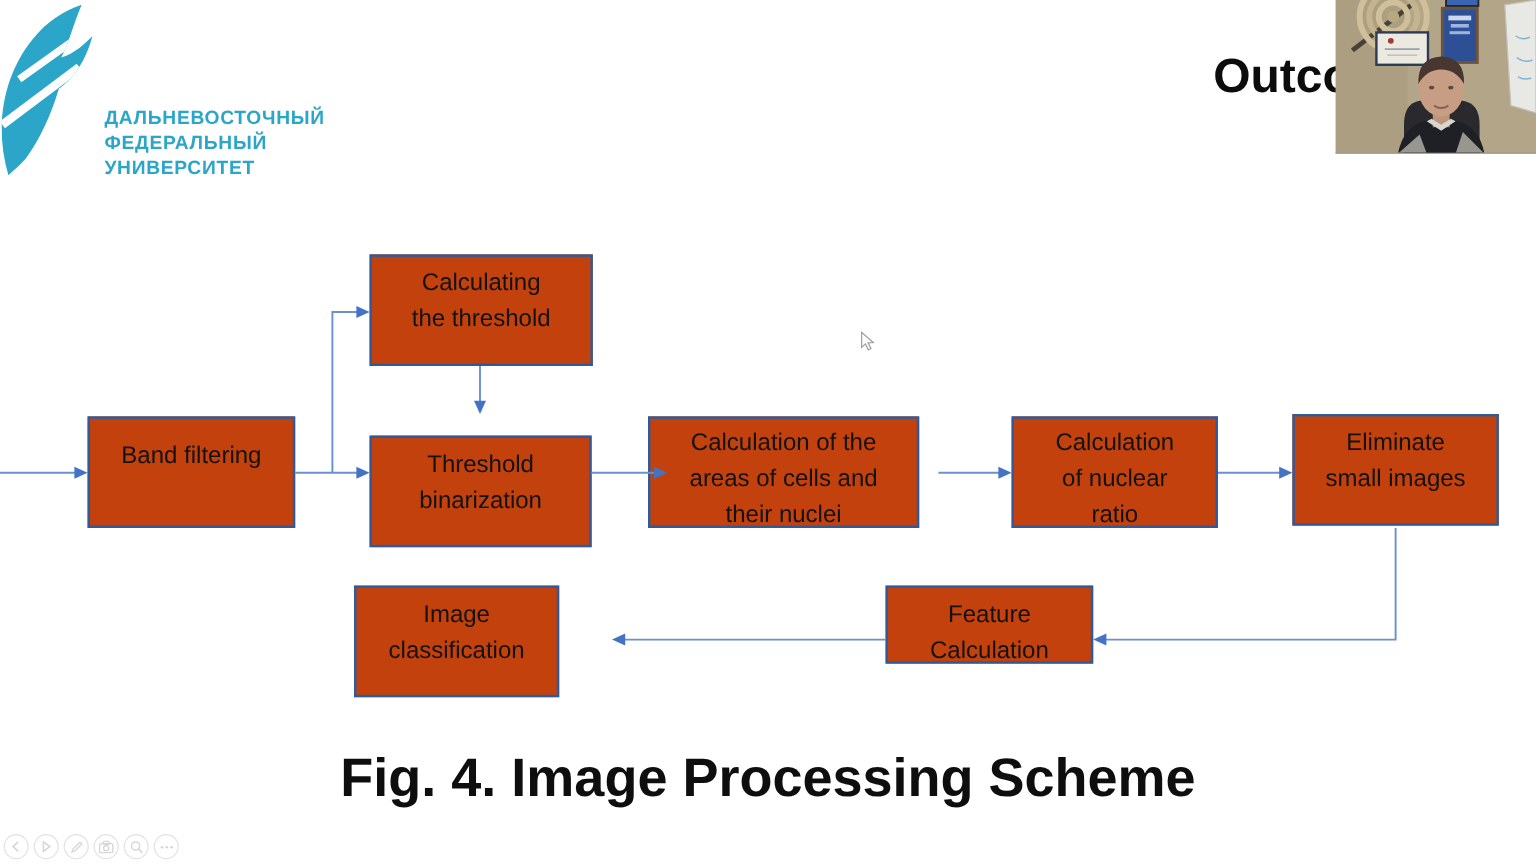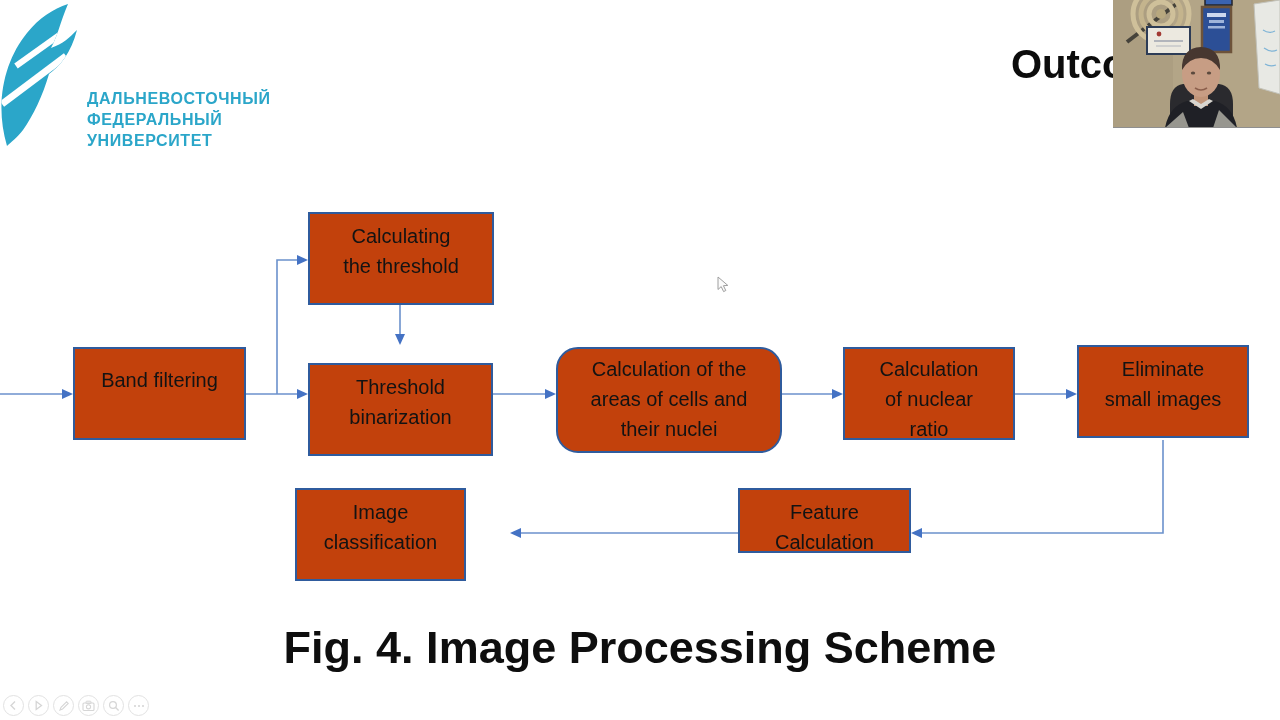--- a/index.html
+++ b/index.html
@@ -40,21 +40,21 @@
     text-align: center;
     padding-top: 7px;
     font-size: 20px;
     line-height: 30px;
     color: #131313;
     white-space: pre-line;
   }
   #box-calc-threshold   { left: 308px;  top: 212px; width: 186px; height: 93px; }
   #box-band-filtering   { left: 73px;   top: 347px; width: 173px; height: 93px; padding-top: 16px; text-align: center; }
   #box-threshold-bin    { left: 308px;  top: 347px; width: 185px; height: 93px; margin-top: 16px; }
-  #box-calc-areas       { left: 556px;  top: 347px; width: 226px; height: 106px; padding-top: 5px; border-radius: 22px; }
+  #box-calc-areas       { left: 540px;  top: 347px; width: 226px; height: 93px; padding-top: 5px; }
   #box-calc-nuclear     { left: 843px;  top: 347px; width: 172px; height: 93px; padding-top: 5px; }
   #box-eliminate-small  { left: 1077px; top: 345px; width: 172px; height: 93px; }
   #box-image-class      { left: 295px;  top: 488px; width: 171px; height: 93px; }
   #box-feature-calc     { left: 738px;  top: 488px; width: 173px; height: 65px; }
 
   .connectors {
     position: absolute; left: 0; top: 0; width: 1280px; height: 720px;
     pointer-events: none;
   }
 

